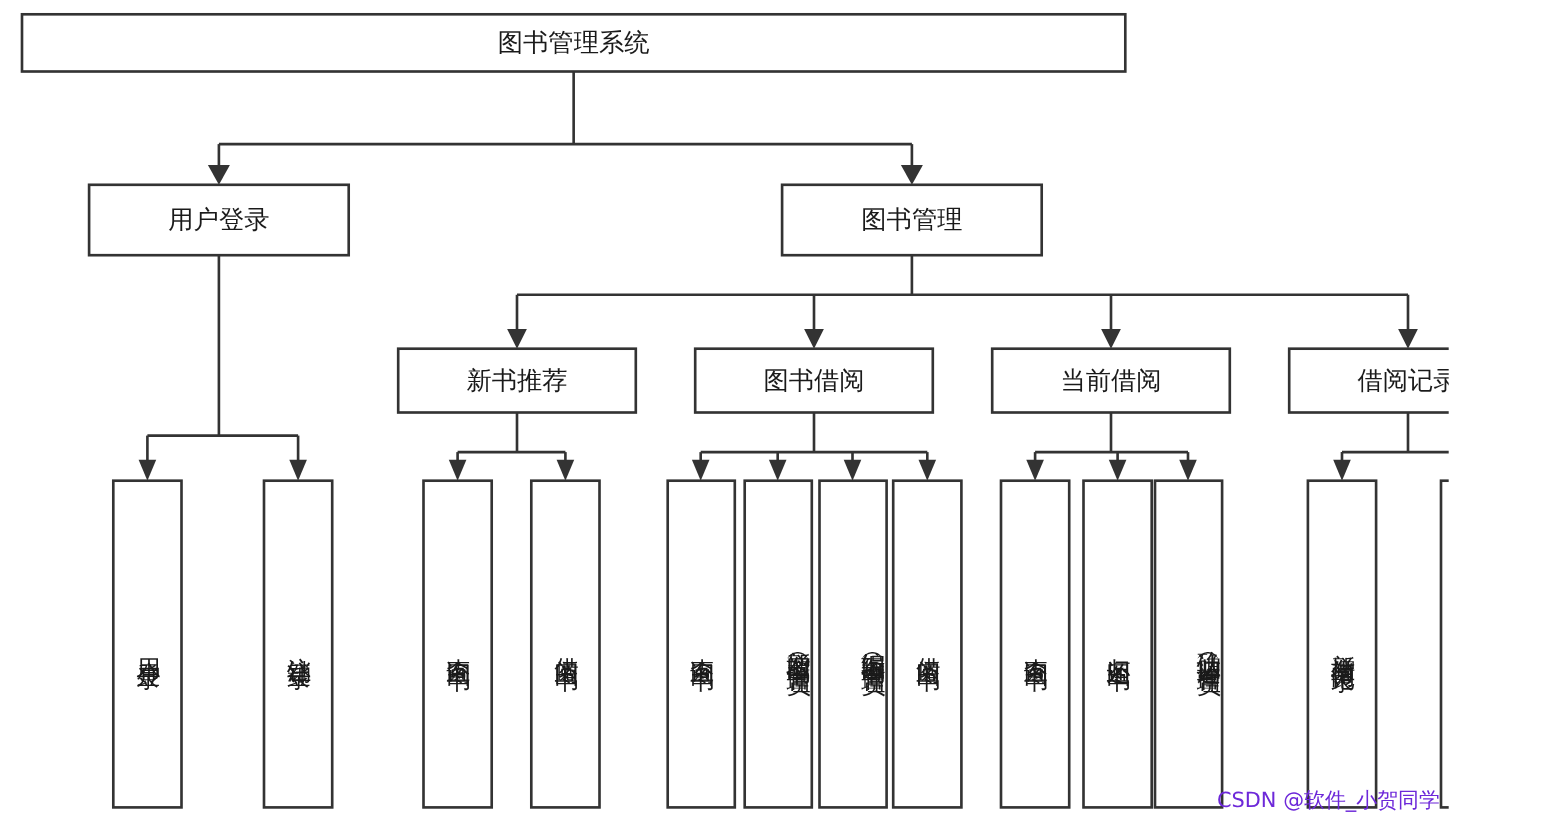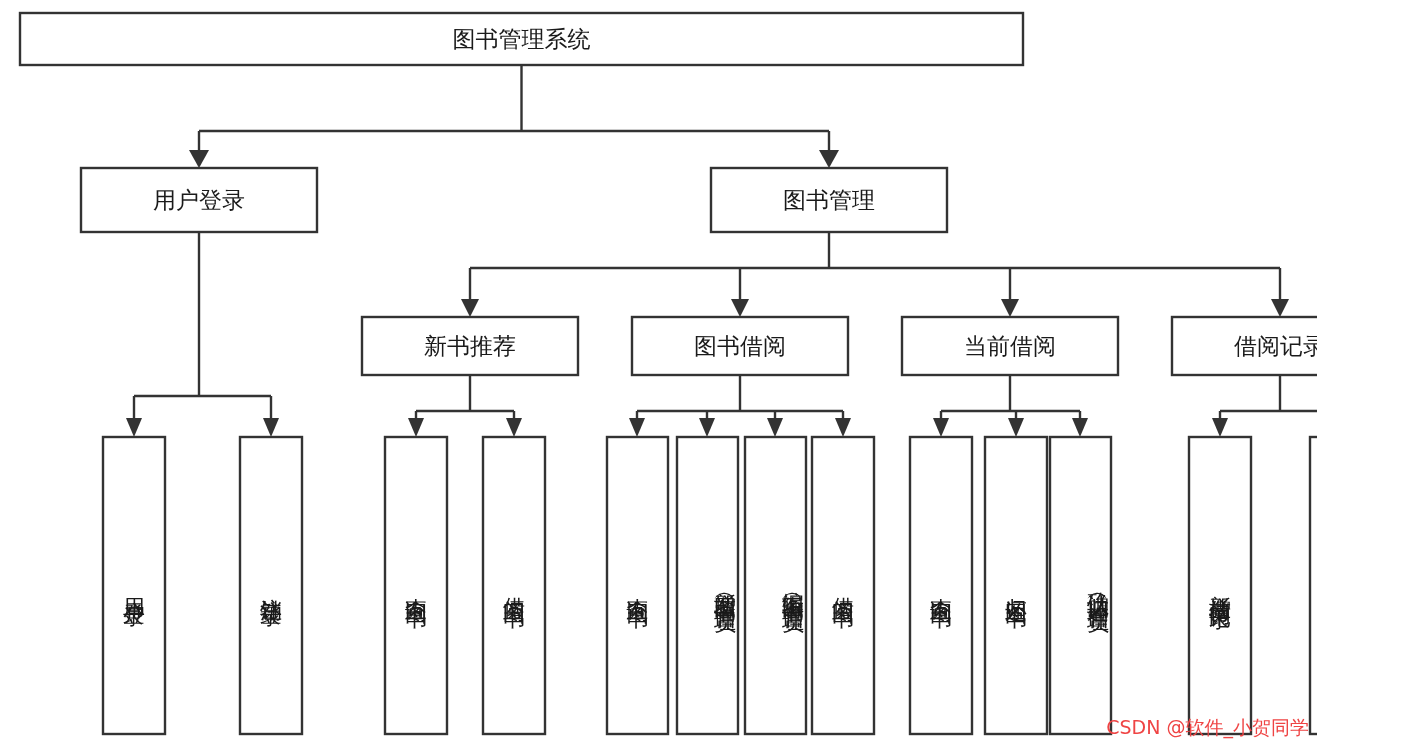--- a/index.html
+++ b/index.html
@@ -66,21 +66,21 @@
   }
   .leaf-label.center-v {
     align-items: center;
   }
   .watermark {
     position: absolute;
     right: 8px;
     bottom: 6px;
     font-family: "DejaVu Sans", "Liberation Sans", sans-serif;
     font-size: 19px;
-    color: #ef4444;
+    color: #6d28d9;
     white-space: nowrap;
     user-select: none;
   }
 </style>
 </head>
 <body>
 
 <div id="diagram-root">
 
   <svg class="diagram-svg" viewBox="0 0 1405 747" xmlns="http://www.w3.org/2000/svg">

